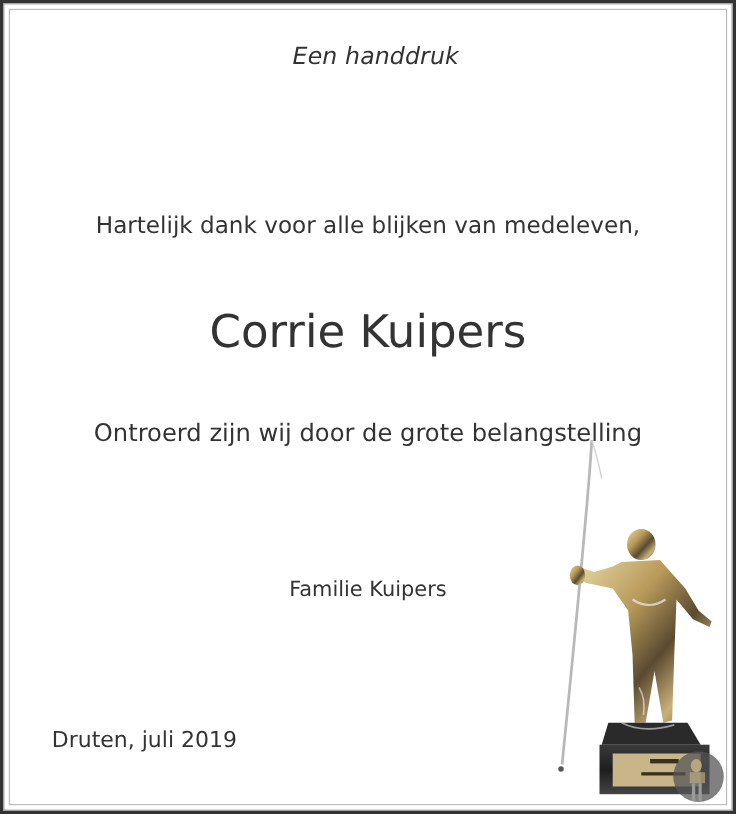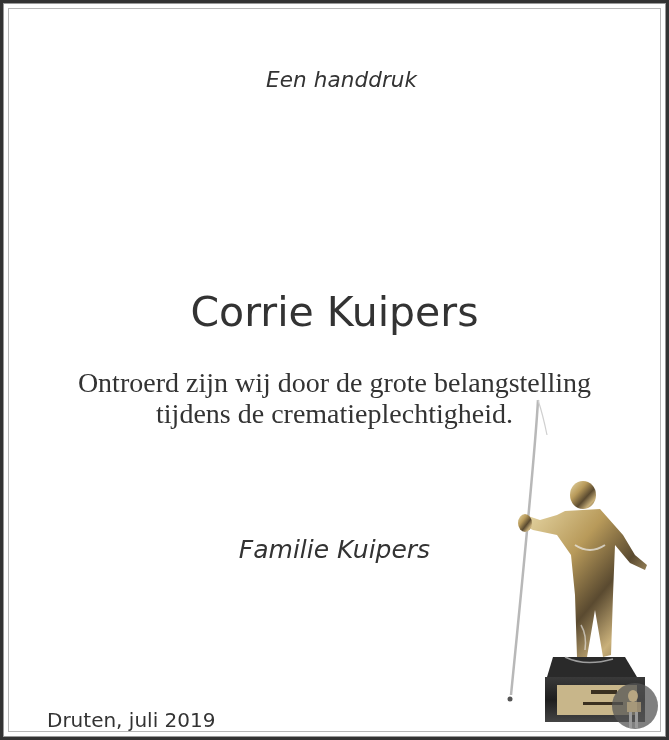--- a/index.html
+++ b/index.html
@@ -15,57 +15,56 @@
       border: 1px solid #9a9a9a;
     }
     .inner-line {
       position: absolute; left: 4px; top: 4px; right: 4px; bottom: 4px;
       border: 1px solid #b8b8b8;
     }
     .poem {
       position: absolute; left: 266px; top: 36px;
       font-style: italic; font-size: 21.5px; line-height: 31px; color: #333;
       letter-spacing: 0.1px;
-      margin-top: 28px;
     }
     .poem div { white-space: nowrap; }
     .centered {
       position: absolute; left: 0; width: 669px; text-align: center; white-space: nowrap;
     }
     .thanks { top: 190px; font-size: 21px; line-height: 31px; }
-    .name { top: 284px; font-size: 41px; line-height: 56px; color: #333; }
-    .moved { top: 367px; font-size: 28px; line-height: 31px; font-family: Liberation Serif, serif; }
-    .family { top: 537px; font-size: 25px; line-height: 26px; font-style: italic; }
+    .name { top: 273px; font-size: 41px; line-height: 56px; color: #333; }
+    .moved { top: 379px; font-size: 22px; line-height: 31px; }
+    .family { top: 523px; font-size: 19px; line-height: 26px; }
     .place-date {
-      position: absolute; left: 47px; top: 706px; font-size: 20px; line-height: 28px; white-space: nowrap;
+      position: absolute; left: 47px; top: 658px; font-size: 20px; line-height: 28px; white-space: nowrap;
     }
     .trophy { position: absolute; left: 495px; top: 395px; width: 170px; height: 340px; }
     .watermark { position: absolute; left: 611px; top: 682px; width: 48px; height: 48px; }
   </style>
 </head>
 <body>
 
 <div class="outer">
   <div class="frame">
     <div class="inner-line"></div>
   </div>
 </div>
 
 <div class="poem">
   <div>Een handdruk</div>
 </div>
 
 <div class="centered thanks">
+  <div>Hartelijk dank voor alle blijken van medeleven,</div>
 </div>
 
 <div class="centered name">Corrie Kuipers</div>
 
 <div class="centered moved">
   <div>Ontroerd zijn wij door de grote belangstelling</div>
-  <div>tijdens de crematieplechtigheid.</div>
 </div>
 
 <div class="centered family">Familie Kuipers</div>
 
 <div class="place-date">Druten, juli 2019</div>
 
 <svg class="trophy" viewBox="0 0 170 340" xmlns="http://www.w3.org/2000/svg">
   <defs>
     <linearGradient id="gold" x1="0" y1="0" x2="1" y2="1">
       <stop offset="0" stop-color="#e8d9a8"></stop>

